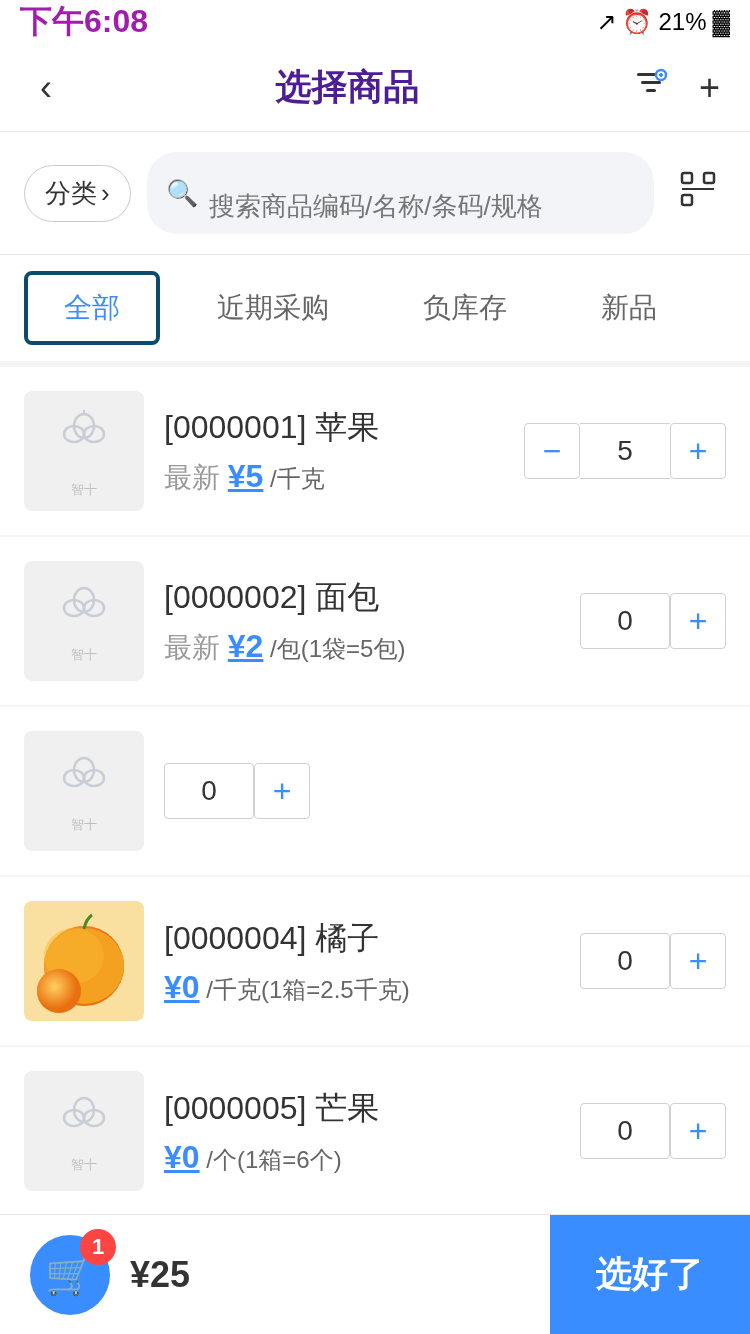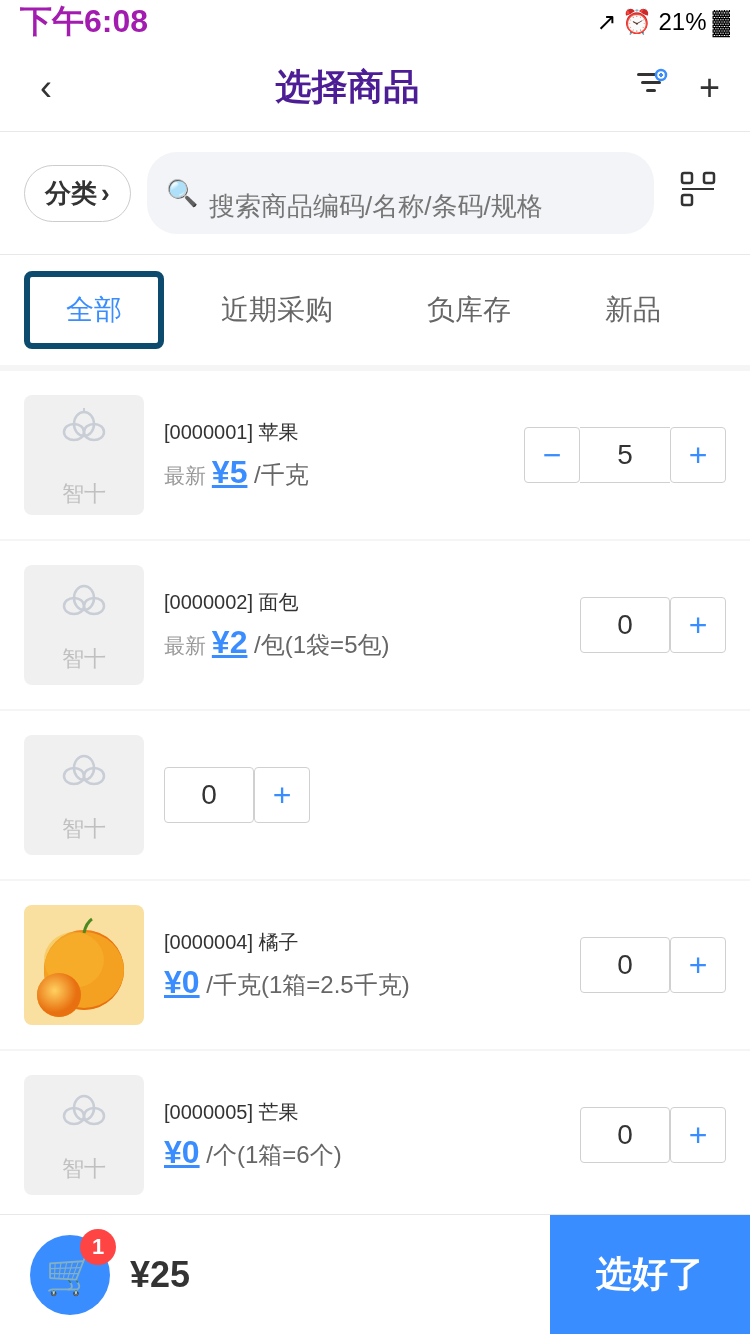--- a/index.html
+++ b/index.html
@@ -73,21 +73,20 @@
       border-radius: 30px;
       padding: 10px 20px;
       font-size: 26px;
       color: #333;
       background: #fff;
       display: flex;
       align-items: center;
       gap: 4px;
       white-space: nowrap;
       cursor: pointer;
-      font-weight: bold;
     }
     .search-box {
       flex: 1;
       background: #f2f4f7;
       border-radius: 30px;
       display: flex;
       align-items: center;
       padding: 12px 20px;
       gap: 10px;
     }
@@ -120,21 +119,21 @@
     .tab-btn {
       padding: 14px 36px;
       border-radius: 8px;
       font-size: 28px;
       cursor: pointer;
       border: 1px solid transparent;
       background: #fff;
       color: #666;
     }
     .tab-btn.active {
-      border: 6px solid #0c4a6e;
+      border: 4px solid #0c4a6e;
       color: #3a8dff;
       border-radius: 8px;
     }
 
     
     .product-list {
       background: #f5f5f5;
       padding-bottom: 140px;
     }
     .product-item {
@@ -158,30 +157,30 @@
     }
     .thumb-placeholder {
       display: flex;
       flex-direction: column;
       align-items: center;
       justify-content: center;
       color: #ccc;
       font-size: 40px;
     }
     .thumb-brand {
-      font-size: 22px;
+      font-size: 13px;
       color: #c0c0c0;
       margin-top: 8px;
     }
     .product-info {
       flex: 1;
       min-width: 0;
     }
     .product-name {
-      font-size: 20px;
+      font-size: 32px;
       color: #333;
       font-weight: 500;
       margin-bottom: 8px;
     }
     .product-spec {
       font-size: 24px;
       color: #999;
       background: #f5f5f5;
       display: inline-block;
       padding: 4px 12px;
@@ -193,21 +192,21 @@
       color: #999;
     }
     .price-value {
       color: #3a8dff;
       font-size: 32px;
       font-weight: 600;
       text-decoration: underline;
     }
     .price-label {
       color: #999;
-      font-size: 21px;
+      font-size: 28px;
     }
     .price-unit {
       color: #666;
       font-size: 24px;
     }
     .product-qty {
       display: flex;
       align-items: center;
       gap: 0;
       flex-shrink: 0;

